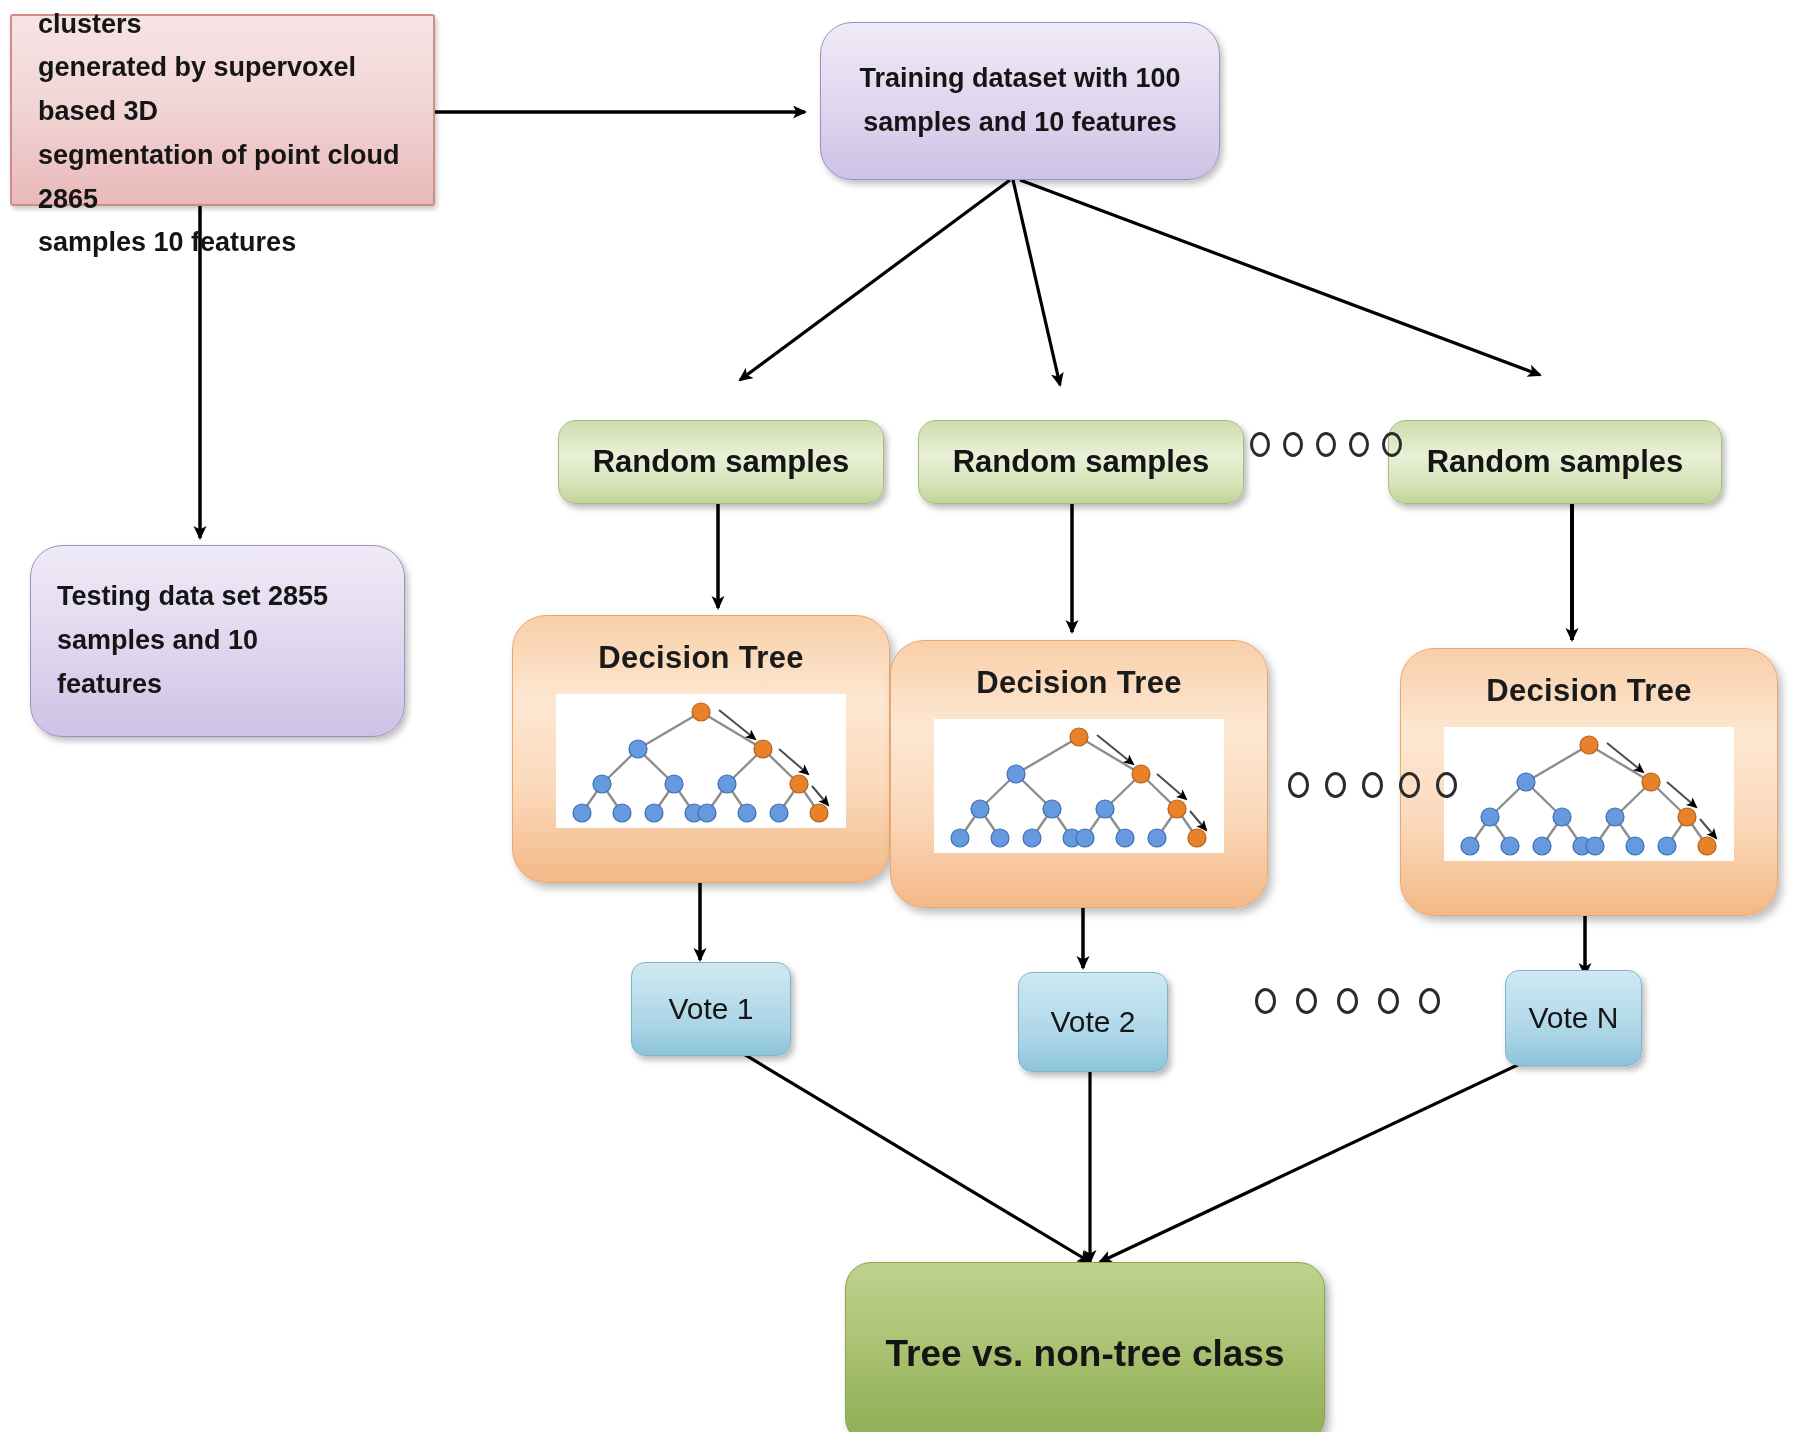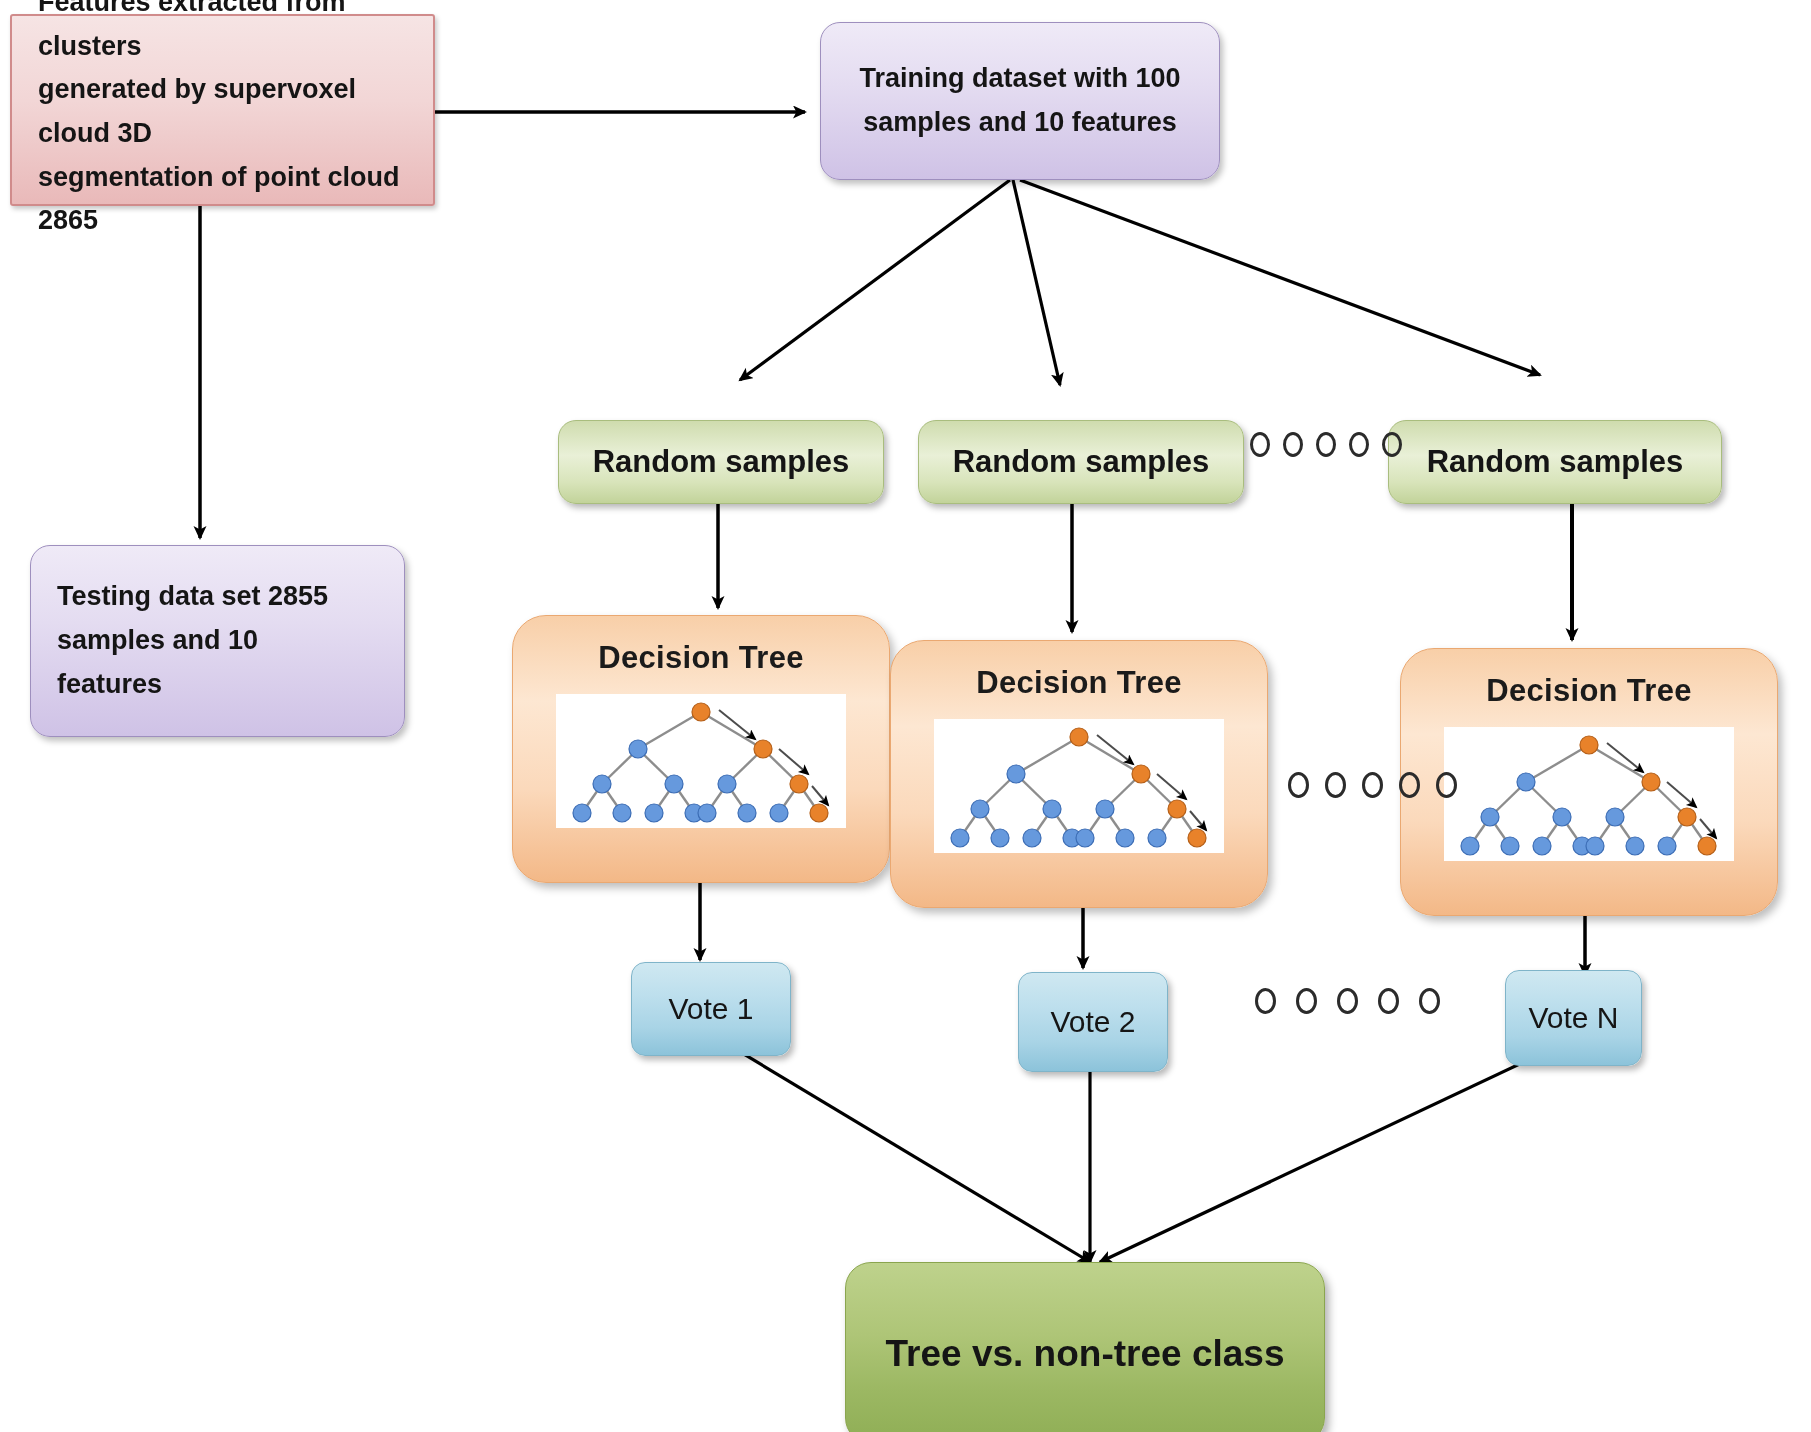--- a/index.html
+++ b/index.html
@@ -17,21 +17,21 @@
     box-shadow:2px 3px 5px rgba(0,0,0,.22);
     align-items:flex-start;text-align:left;
     padding:22px 26px 18px 26px;
     font-weight:700;font-size:27px;line-height:1.62;
   }
 
   
   .box-purple{
     border:1px solid #9e8fbe;
     background:linear-gradient(180deg,#efeaf7 0%,#e4dcf1 40%,#cfc2e6 100%);
-    border-radius:20px;
+    border-radius:32px;
     box-shadow:3px 4px 6px rgba(0,0,0,.25);
     font-weight:700;font-size:27px;line-height:1.62;
   }
   .box-purple.lefty{align-items:flex-start;text-align:left;padding:20px 26px;}
 
   
   .box-green{
     border:1px solid #a9bd7e;
     background:linear-gradient(180deg,#cfdcae 0%,#e9f0d7 42%,#d8e4ba 75%,#c2d39a 100%);
     border-radius:18px;
@@ -109,22 +109,23 @@
     <path d="M1083,900 L1083,968" stroke="#000" stroke-width="3.5" fill="none" marker-end="url(#ahb)"></path>
     <path d="M1585,905 L1585,975" stroke="#000" stroke-width="3.5" fill="none" marker-end="url(#ahb)"></path>
 
     <path d="M712,1035 L1090,1262" stroke="#000" stroke-width="3.2" fill="none" marker-end="url(#ahb)"></path>
     <path d="M1090,1040 L1090,1262" stroke="#000" stroke-width="3.2" fill="none" marker-end="url(#ahb)"></path>
     <path d="M1560,1045 L1100,1262" stroke="#000" stroke-width="3.2" fill="none" marker-end="url(#ahb)"></path>
   </svg>
 
   <div class="node box-pink" style="left:10px;top:14px;width:425px;height:192px;">
     <div>Features extracted from clusters</div>
-    <div>generated by supervoxel cloud 3D</div>
+    <div>generated by supervoxel based 3D</div>
     <div>segmentation of point cloud   2865</div>
+    <div>samples 10 features</div>
   </div>
 
   <div class="node box-purple" style="left:820px;top:22px;width:400px;height:158px;">
     <div>Training dataset with 100</div>
     <div>samples and 10 features</div>
   </div>
 
   <div class="node box-purple lefty" style="left:30px;top:545px;width:375px;height:192px;">
     <div>Testing data set 2855</div>
     <div>samples and 10</div>

